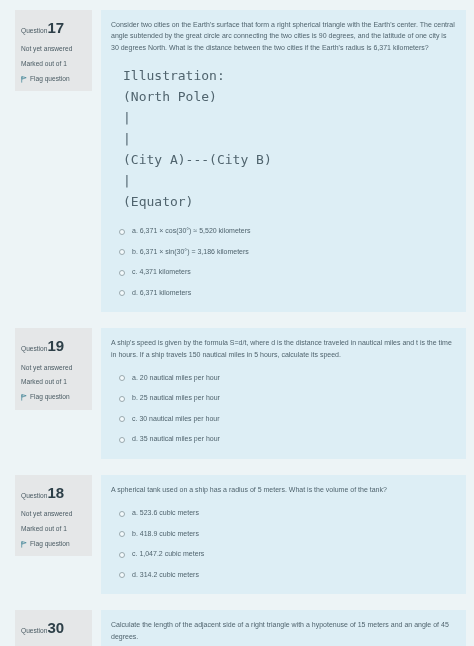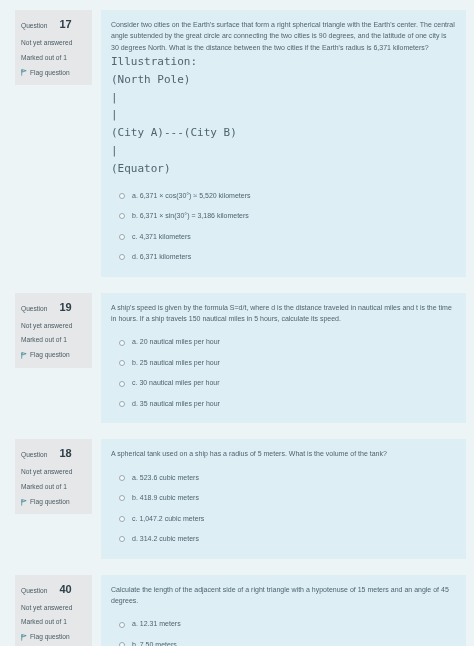--- a/index.html
+++ b/index.html
@@ -50,24 +50,24 @@
     font-size: 6.6px;
     line-height: 1.55;
   }
   .q-info-num {
     color: #4a5b63;
     font-size: 6.6px;
     margin-bottom: 5px;
     white-space: nowrap;
   }
   .q-info-num .num {
-    font-size: 11px;
+    font-size: 15px;
     font-weight: bold;
     color: #2e4049;
-    margin-left: 12px;
+    margin-left: 0;
   }
   .q-state {
     margin-bottom: 5px;
     line-height: 1.45;
   }
   .q-marks {
     margin-bottom: 5px;
   }
   .q-flag {
     display: flex;
@@ -90,23 +90,23 @@
     min-height: 10px;
   }
   .q-text {
     color: #50646e;
     font-size: 7px;
     line-height: 1.62;
     margin: 0 0 0 0;
   }
   .q-illustration {
     color: #50646e;
-    font-size: 11px;
+    font-size: 13px;
     line-height: 1.62;
-    margin: 0;
+    margin: 12px;
     white-space: pre-wrap;
   }
   .answers {
     margin-top: 11px;
   }
   .answer-row {
     display: flex;
     align-items: center;
     gap: 7px;
     padding: 2px 0 2px 8px;
@@ -247,21 +247,21 @@
             </label>
             <label class="answer-row">
               <span class="radio"></span>
               <span class="answer-label">d. 314.2 cubic meters</span>
             </label>
           </div>
         </div>
       </div>
       <div class="question-card">
         <div class="q-info">
-          <div class="q-info-num"><span>Question</span><span class="num">40</span></div>
+          <div class="q-info-num"><span>Question</span><span class="num">30</span></div>
           <div class="q-state">Not yet answered</div>
           <div class="q-marks">Marked out of 1</div>
           <div class="q-flag">
             <span class="flag-icon">
               <svg width="6" height="7" viewBox="0 0 6 7" xmlns="http://www.w3.org/2000/svg">
                 <path d="M0.7 0.4 L0.7 6.6" stroke="#3b7f93" stroke-width="0.7" fill="none"></path>
                 <path d="M1.1 0.6 L5.2 1.7 L1.1 3.1 Z" fill="none" stroke="#3b7f93" stroke-width="0.7"></path>
               </svg>
             </span>
             <span>Flag question</span>

